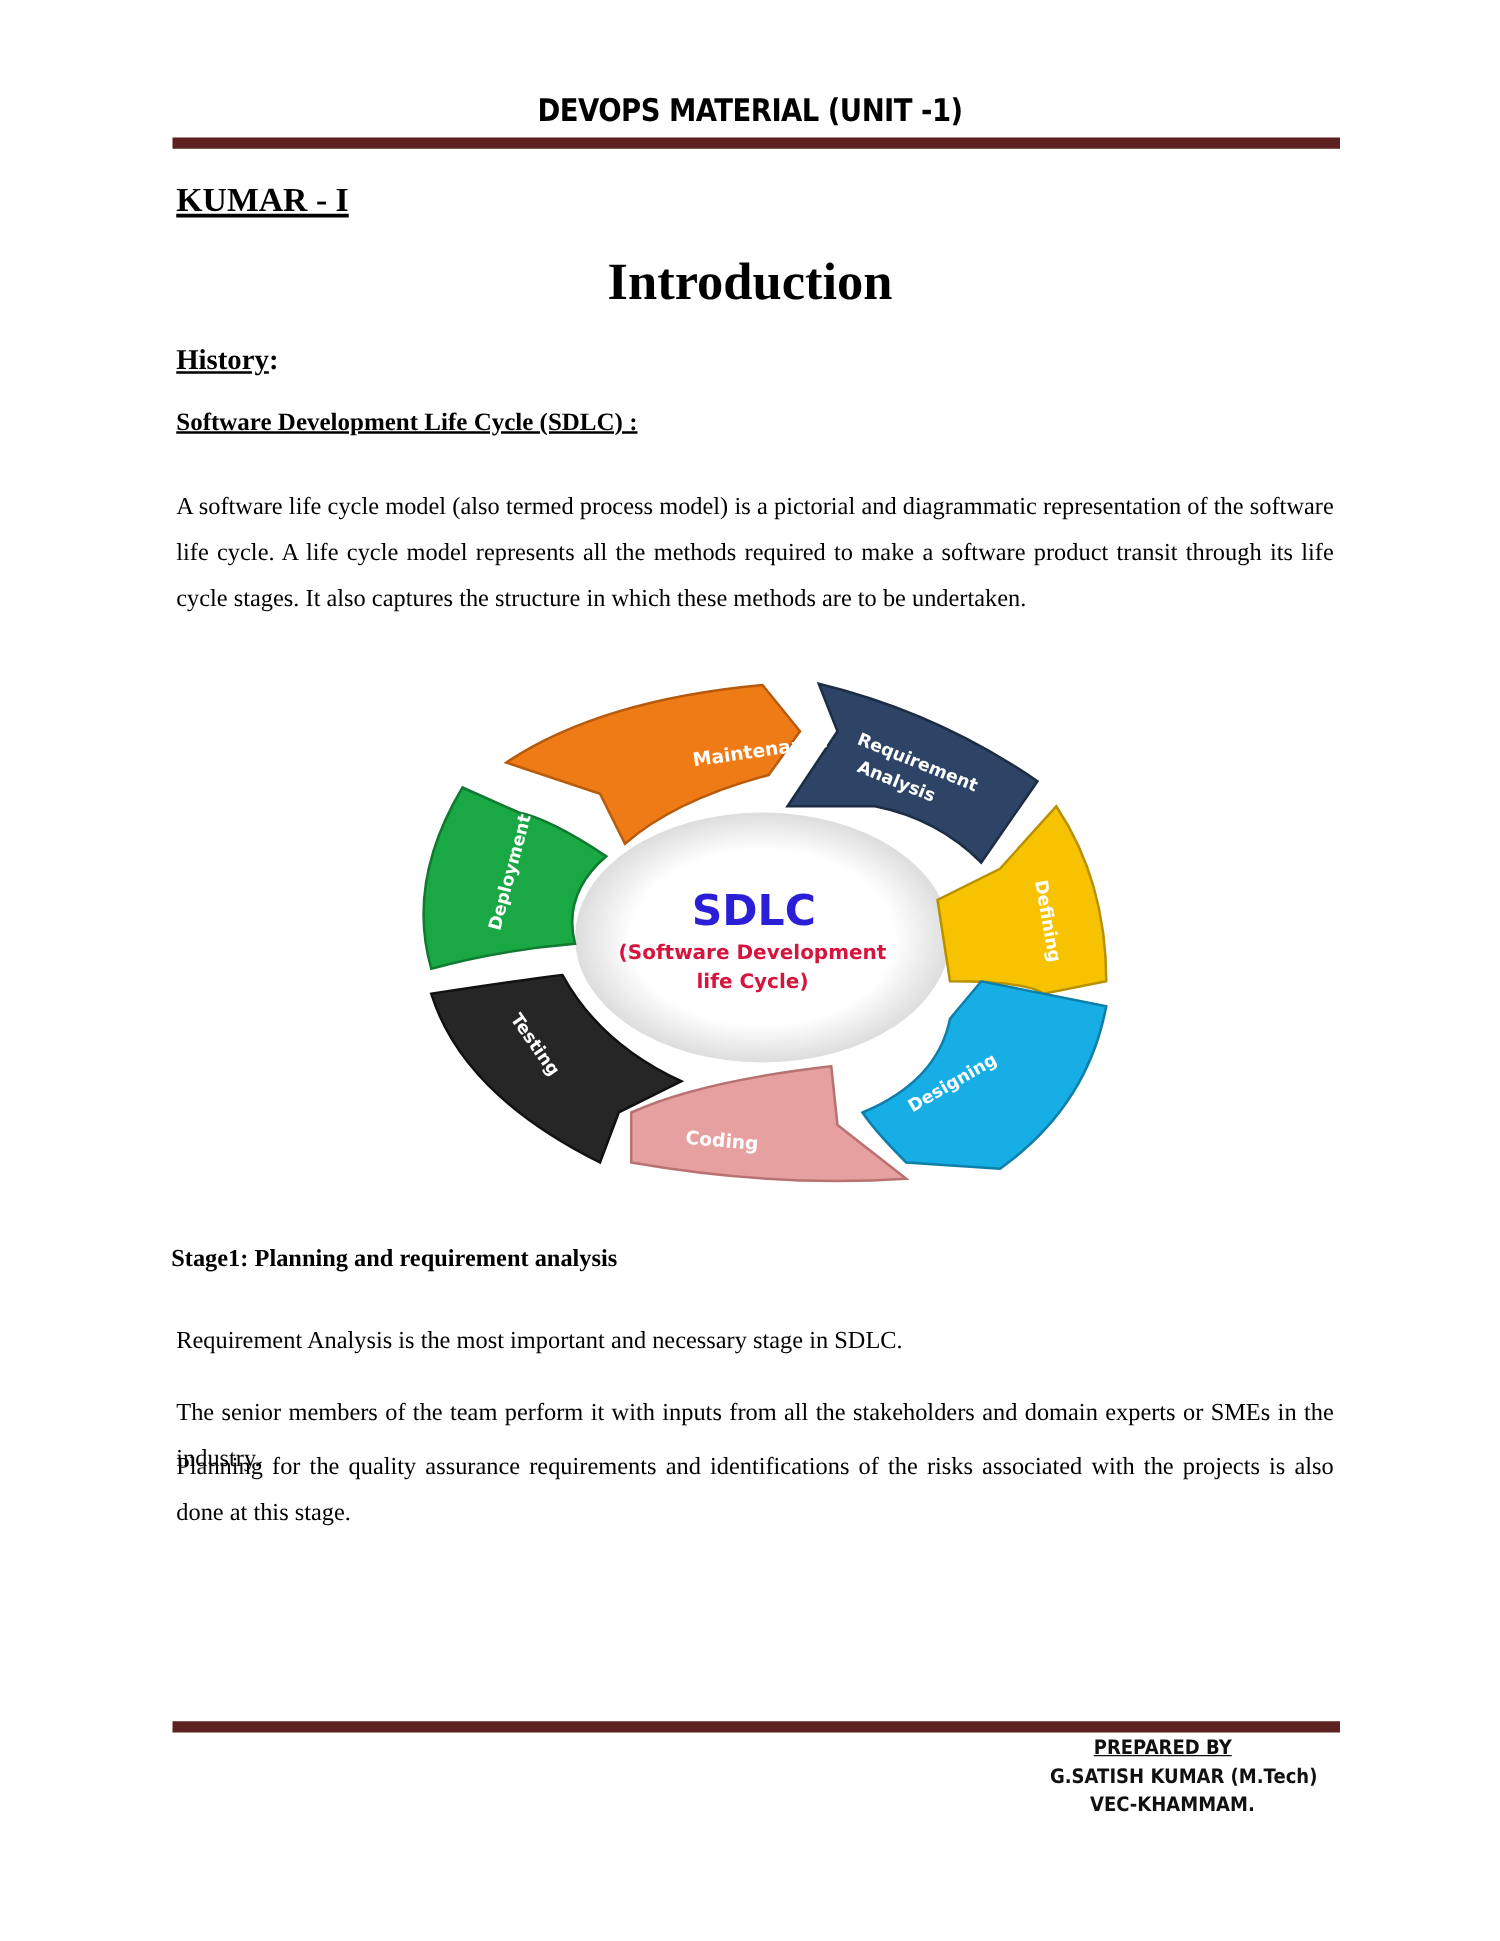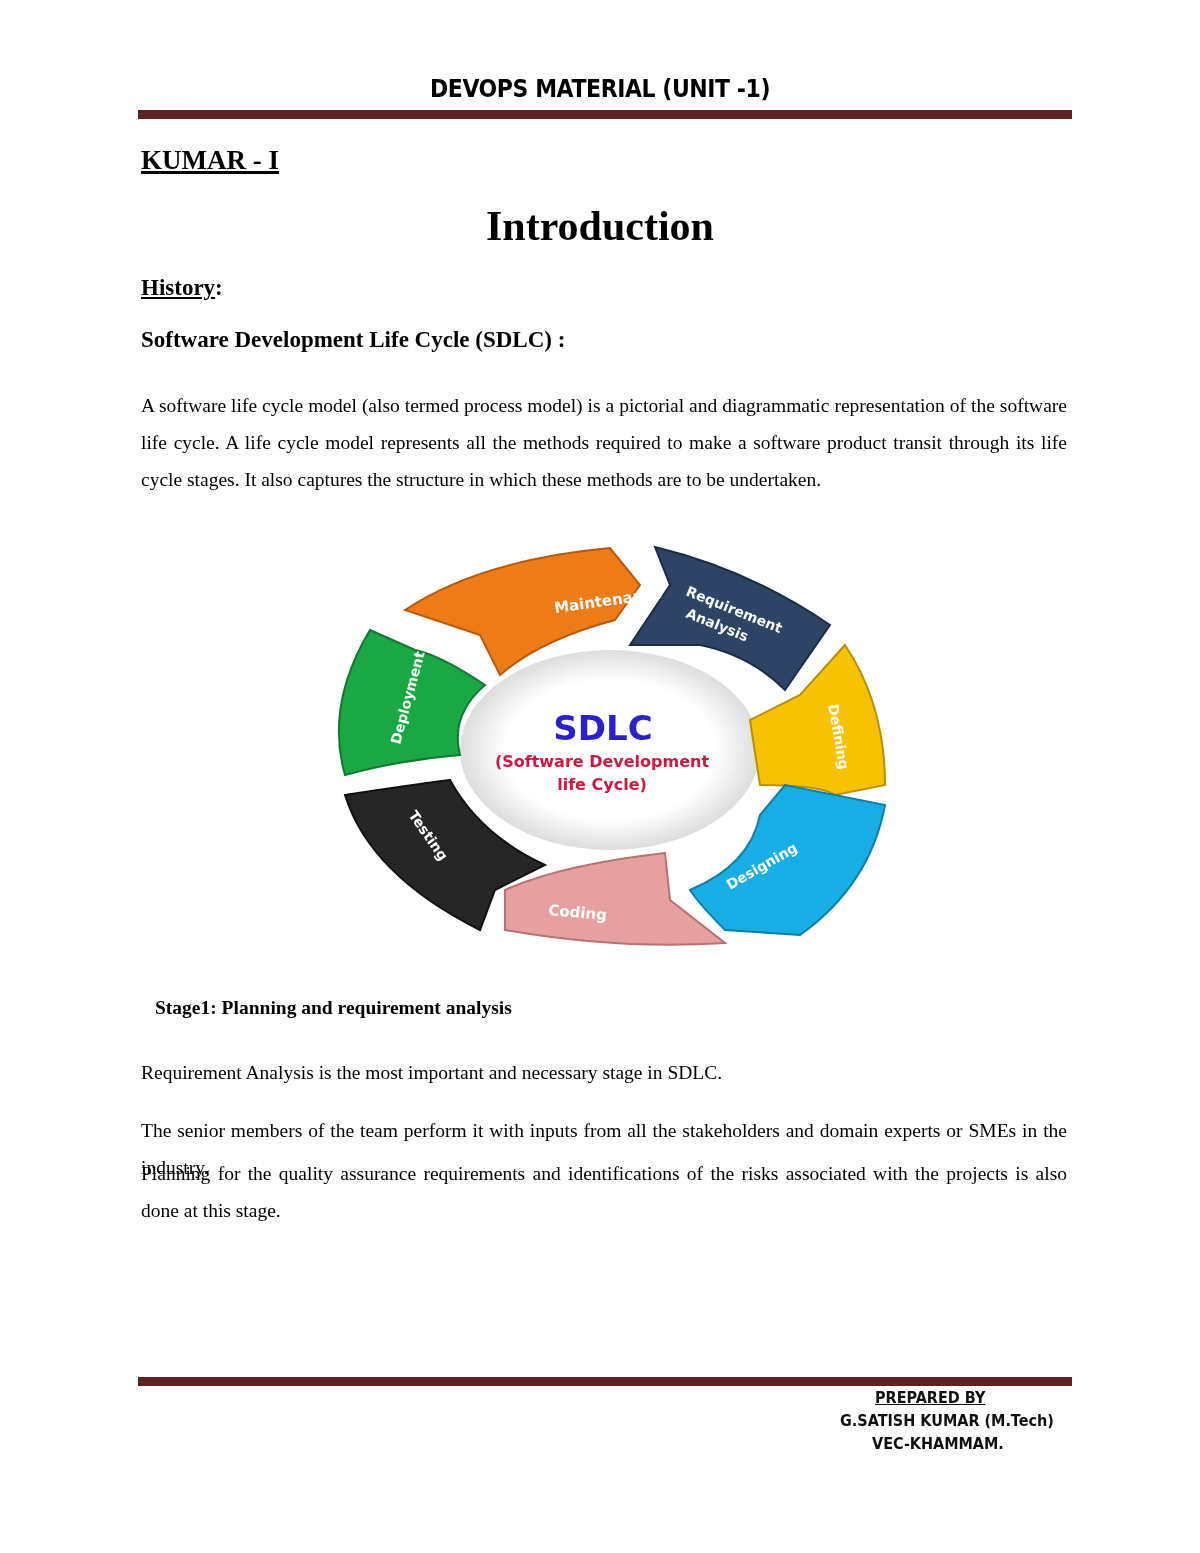--- a/index.html
+++ b/index.html
@@ -3,23 +3,23 @@
 <meta charset="utf-8">
 <style>
   html, body { margin:0; padding:0; background:#ffffff; }
   body { width:1200px; height:1553px; position:relative; overflow:hidden; font-family:"Liberation Serif", serif; color:#000; }
   .header-title { position:absolute; left:0; width:1200px; top:74px; text-align:center; font-family:"DejaVu Sans", sans-serif; font-weight:bold; font-size:25px; letter-spacing:-0.5px; transform:scaleX(0.88); }
   .rule { position:absolute; left:138px; width:934px; height:9px; background:#5e2121; }
   .unit-label { position:absolute; left:141px; top:145px; font-size:27px; font-weight:bold; text-decoration:underline; text-decoration-thickness:3px; }
   .intro-title { position:absolute; left:0; width:1200px; top:202px; text-align:center; font-size:42px; font-weight:bold; }
   .history { position:absolute; left:141px; top:275px; font-size:23px; font-weight:bold; }
   .history .u { text-decoration:underline; }
-  .sdlc-heading { position:absolute; left:141px; top:327px; font-size:23px; font-weight:bold; }
+  .sdlc-heading { position:absolute; left:141px; top:327px; font-size:20px; font-weight:bold; text-decoration:underline; }
   .para { position:absolute; left:141px; width:926px; font-size:19.5px; line-height:37px; text-align:justify; }
-  .stage-heading { position:absolute; left:155px; top:997px; font-size:19.5px; font-weight:bold; }
+  .stage-heading { position:absolute; left:137px; top:997px; font-size:19.5px; font-weight:bold; }
   .diagram { position:absolute; left:330px; top:545px; width:560px; height:410px; }
   .footer { position:absolute; left:820px; width:260px; font-family:"DejaVu Sans", sans-serif; font-weight:bold; font-size:16px; color:#111; transform:scaleX(0.9); transform-origin:left; }
 </style>
 </head>
 <body>
 
 <div class="header-title">DEVOPS MATERIAL (UNIT -1)</div>
 <div class="rule" style="top:110px;"></div>
 
 <div class="unit-label">KUMAR - I</div>

